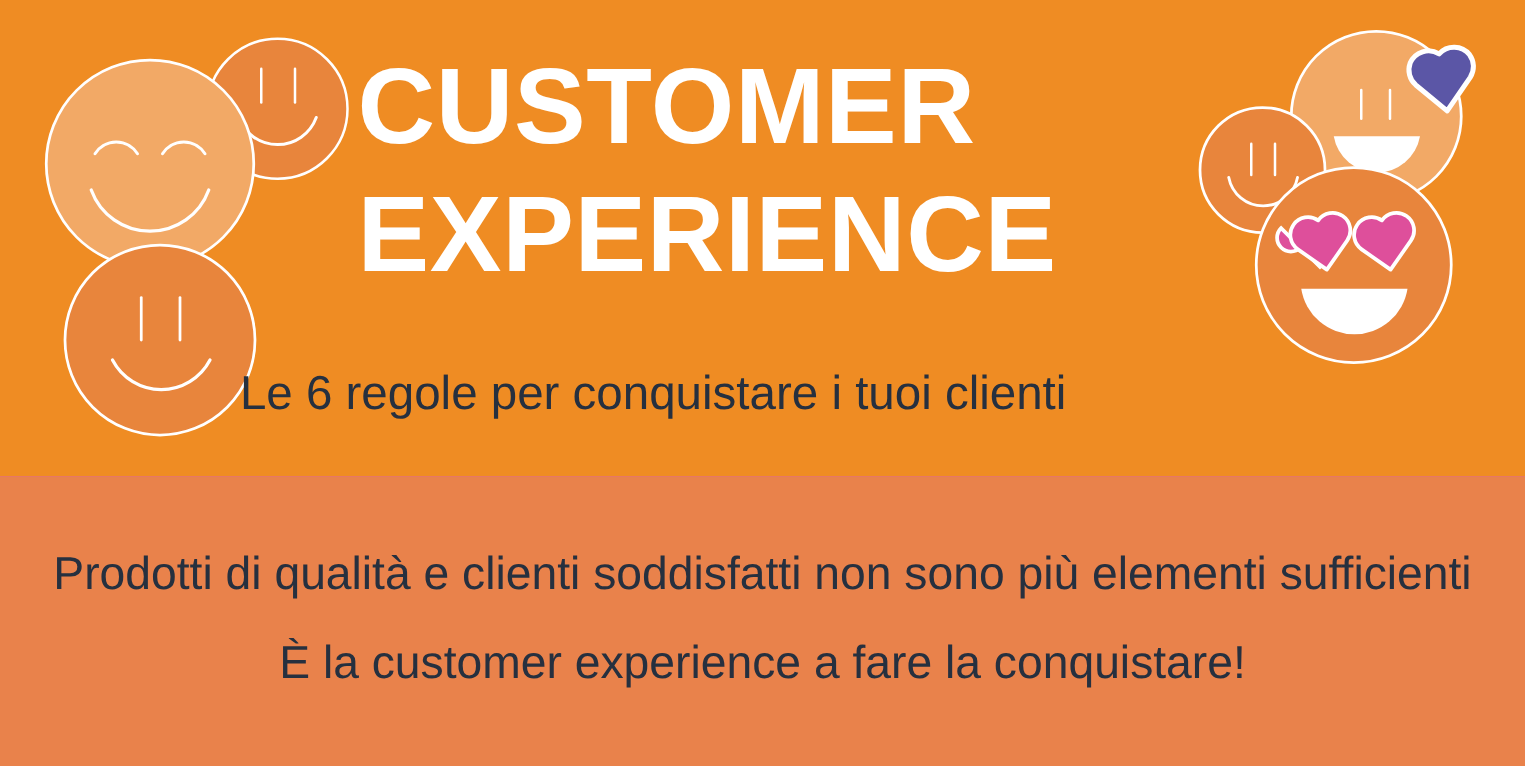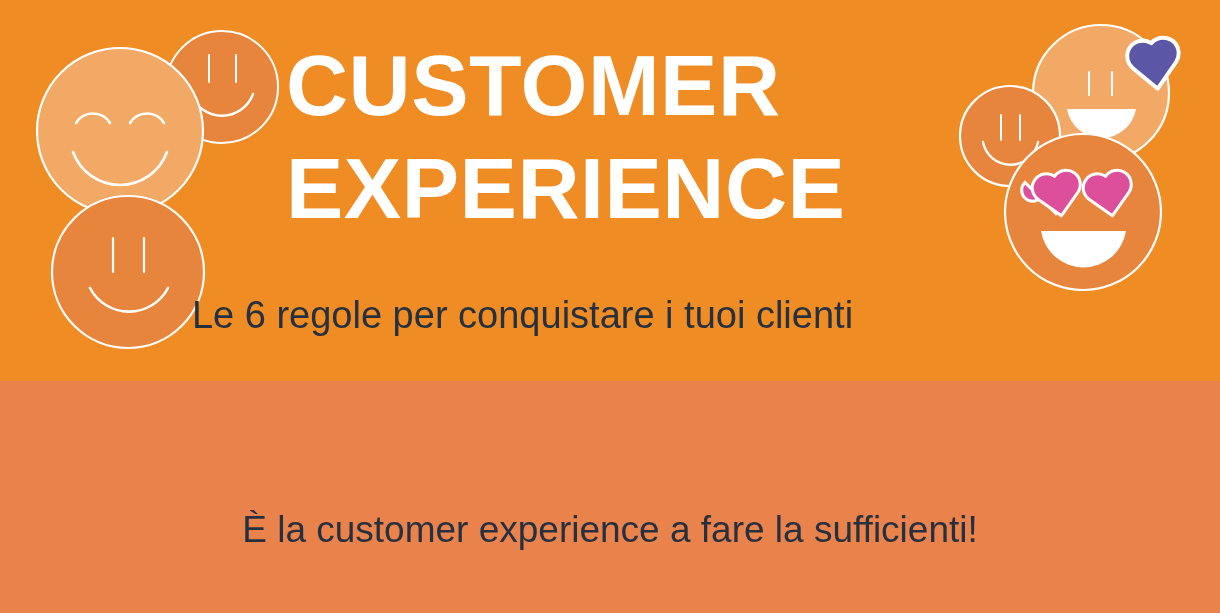--- a/index.html
+++ b/index.html
@@ -169,16 +169,17 @@
     <g transform="translate(213,55) rotate(-8)">
       <path d="M 0 -12 a 16 16 0 0 1 24 4 a 16 16 0 0 1 -2 18 L 0 34 L -22 10 a 16 16 0 0 1 -2 -18 a 16 16 0 0 1 24 -4 z" fill="#5B56A6" stroke="#FFFFFF" stroke-width="4" stroke-linejoin="round"></path>
     </g>
   </svg>
 
   <div class="headline">CUSTOMER
 EXPERIENCE</div>
 
   <div class="subheadline">Le 6 regole per conquistare i tuoi clienti</div>
 
+  <div class="band-line band-line-1">Prodotti di qualità e clienti soddisfatti non sono più elementi sufficienti</div>
 
-  <div class="band-line band-line-2">È la customer experience a fare la sufficienti!</div>
+  <div class="band-line band-line-2">È la customer experience a fare la conquistare!</div>
 
 </div>
 
 </body></html>

